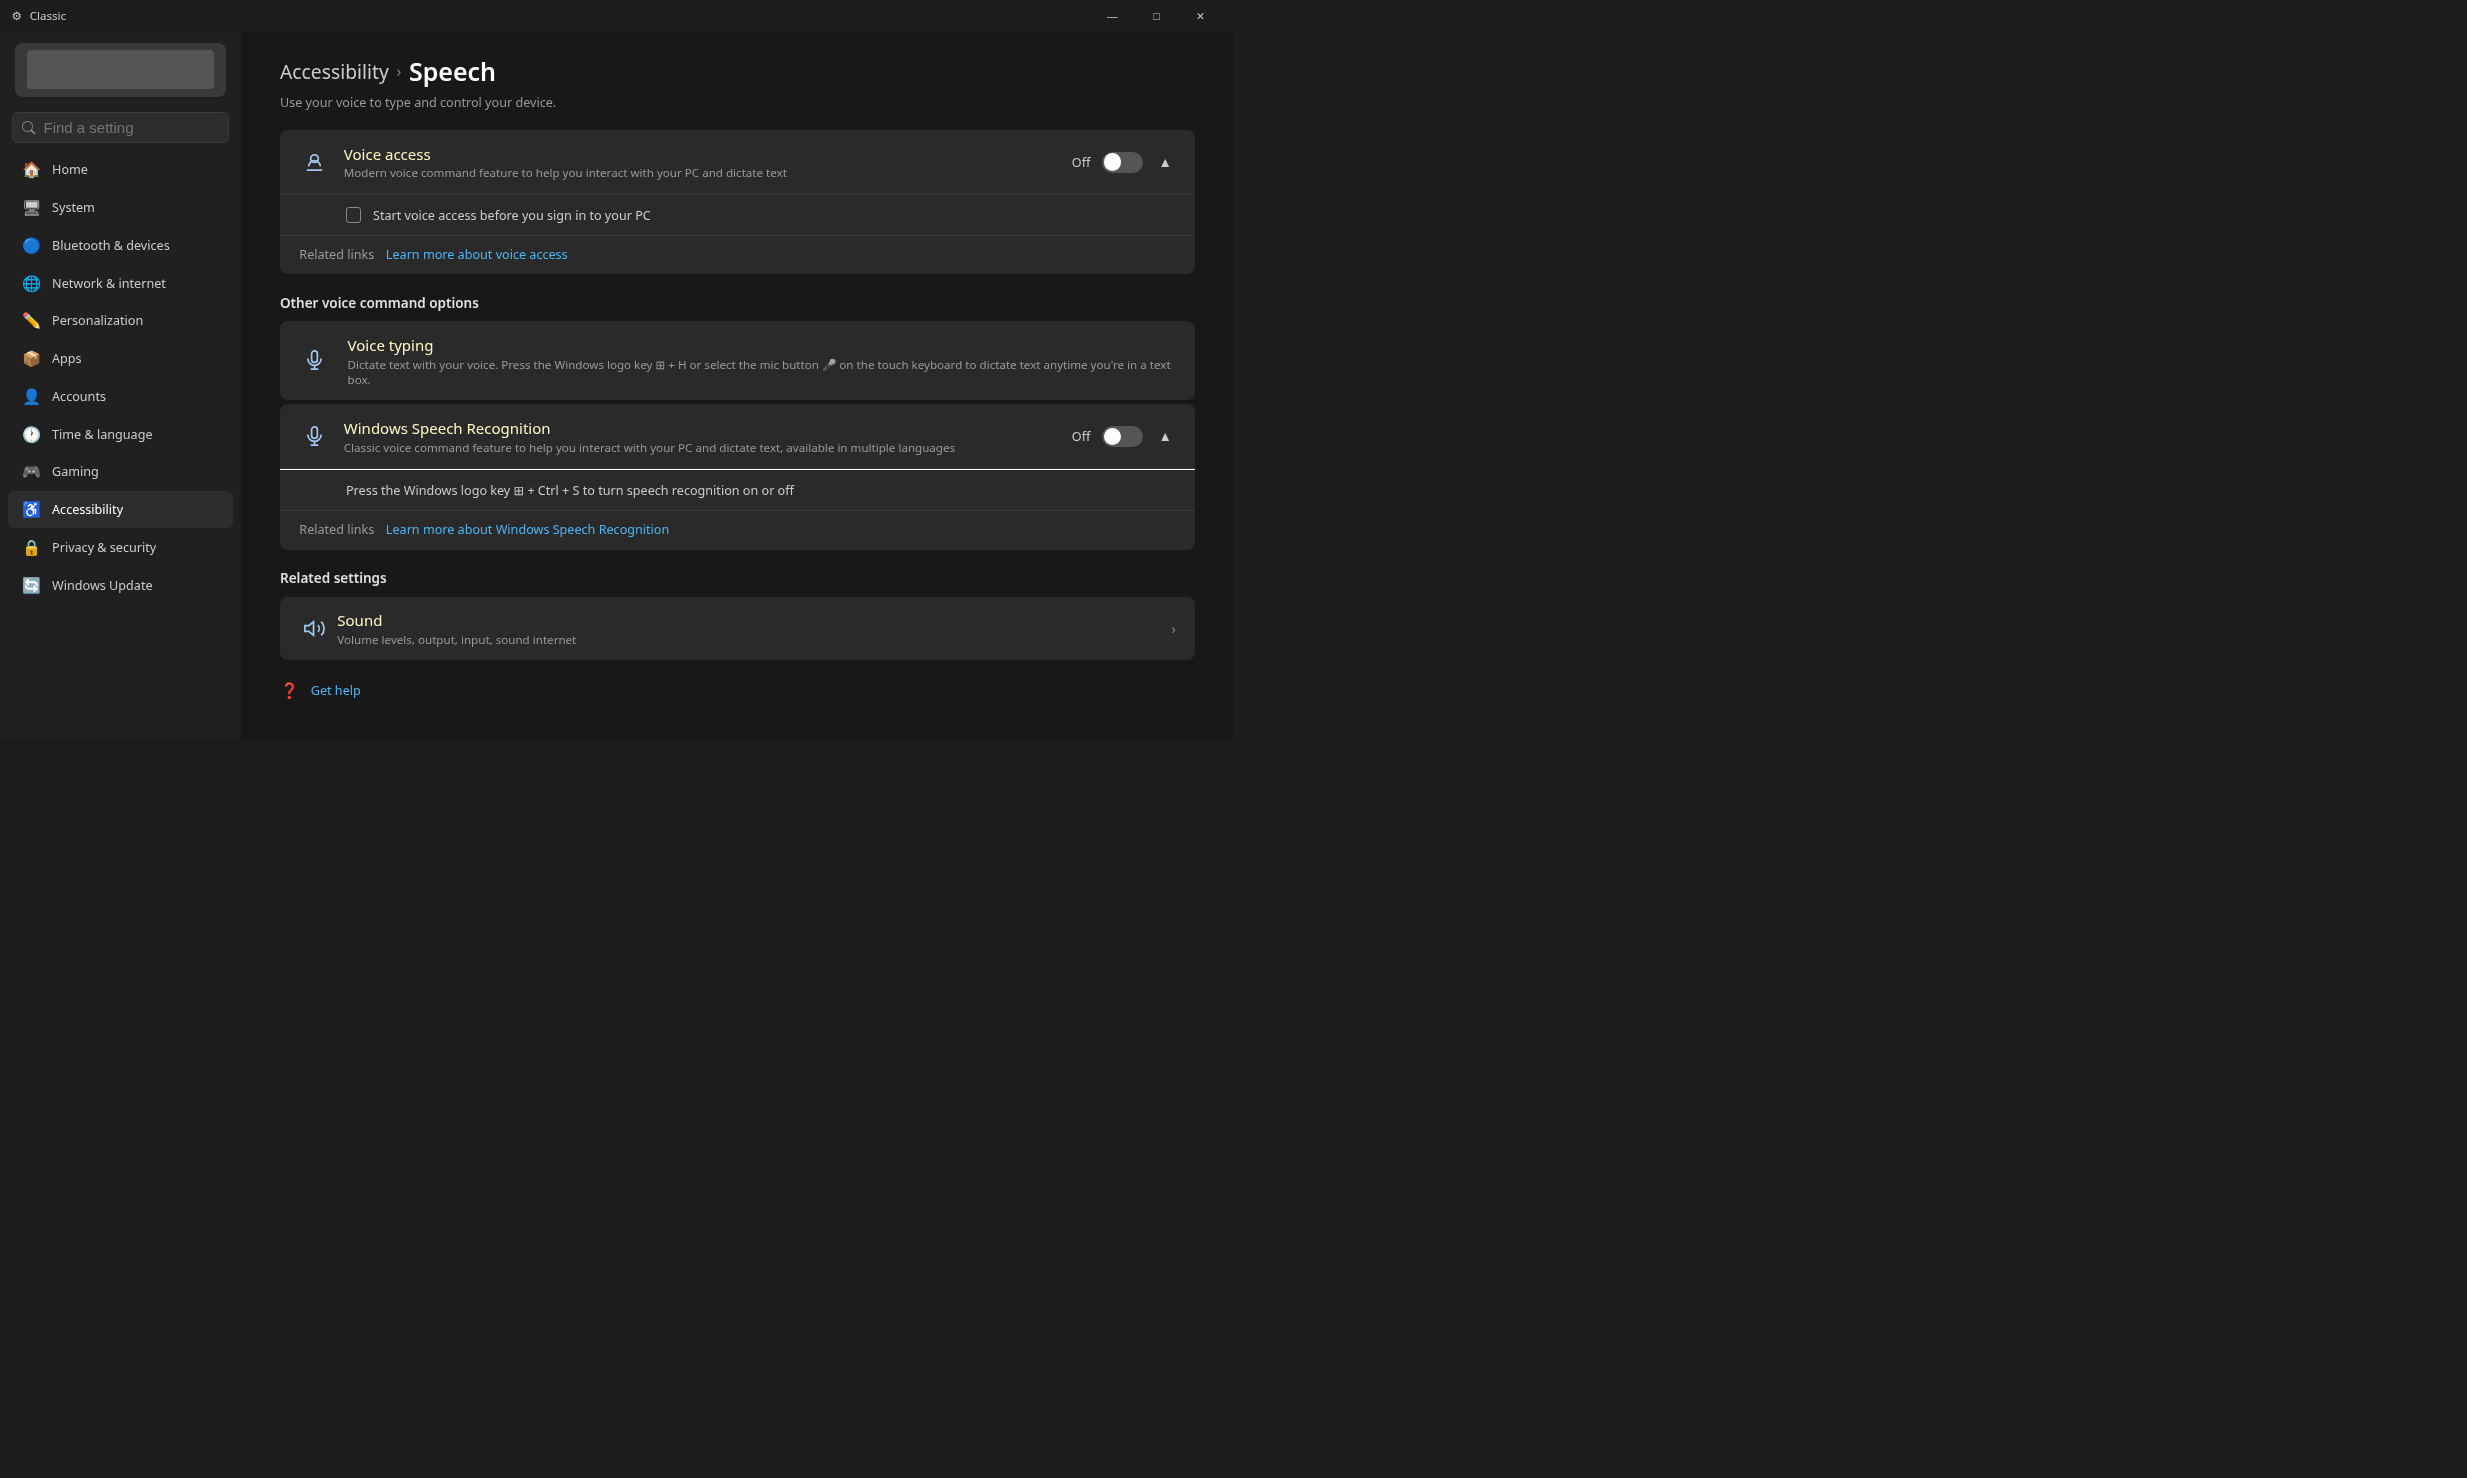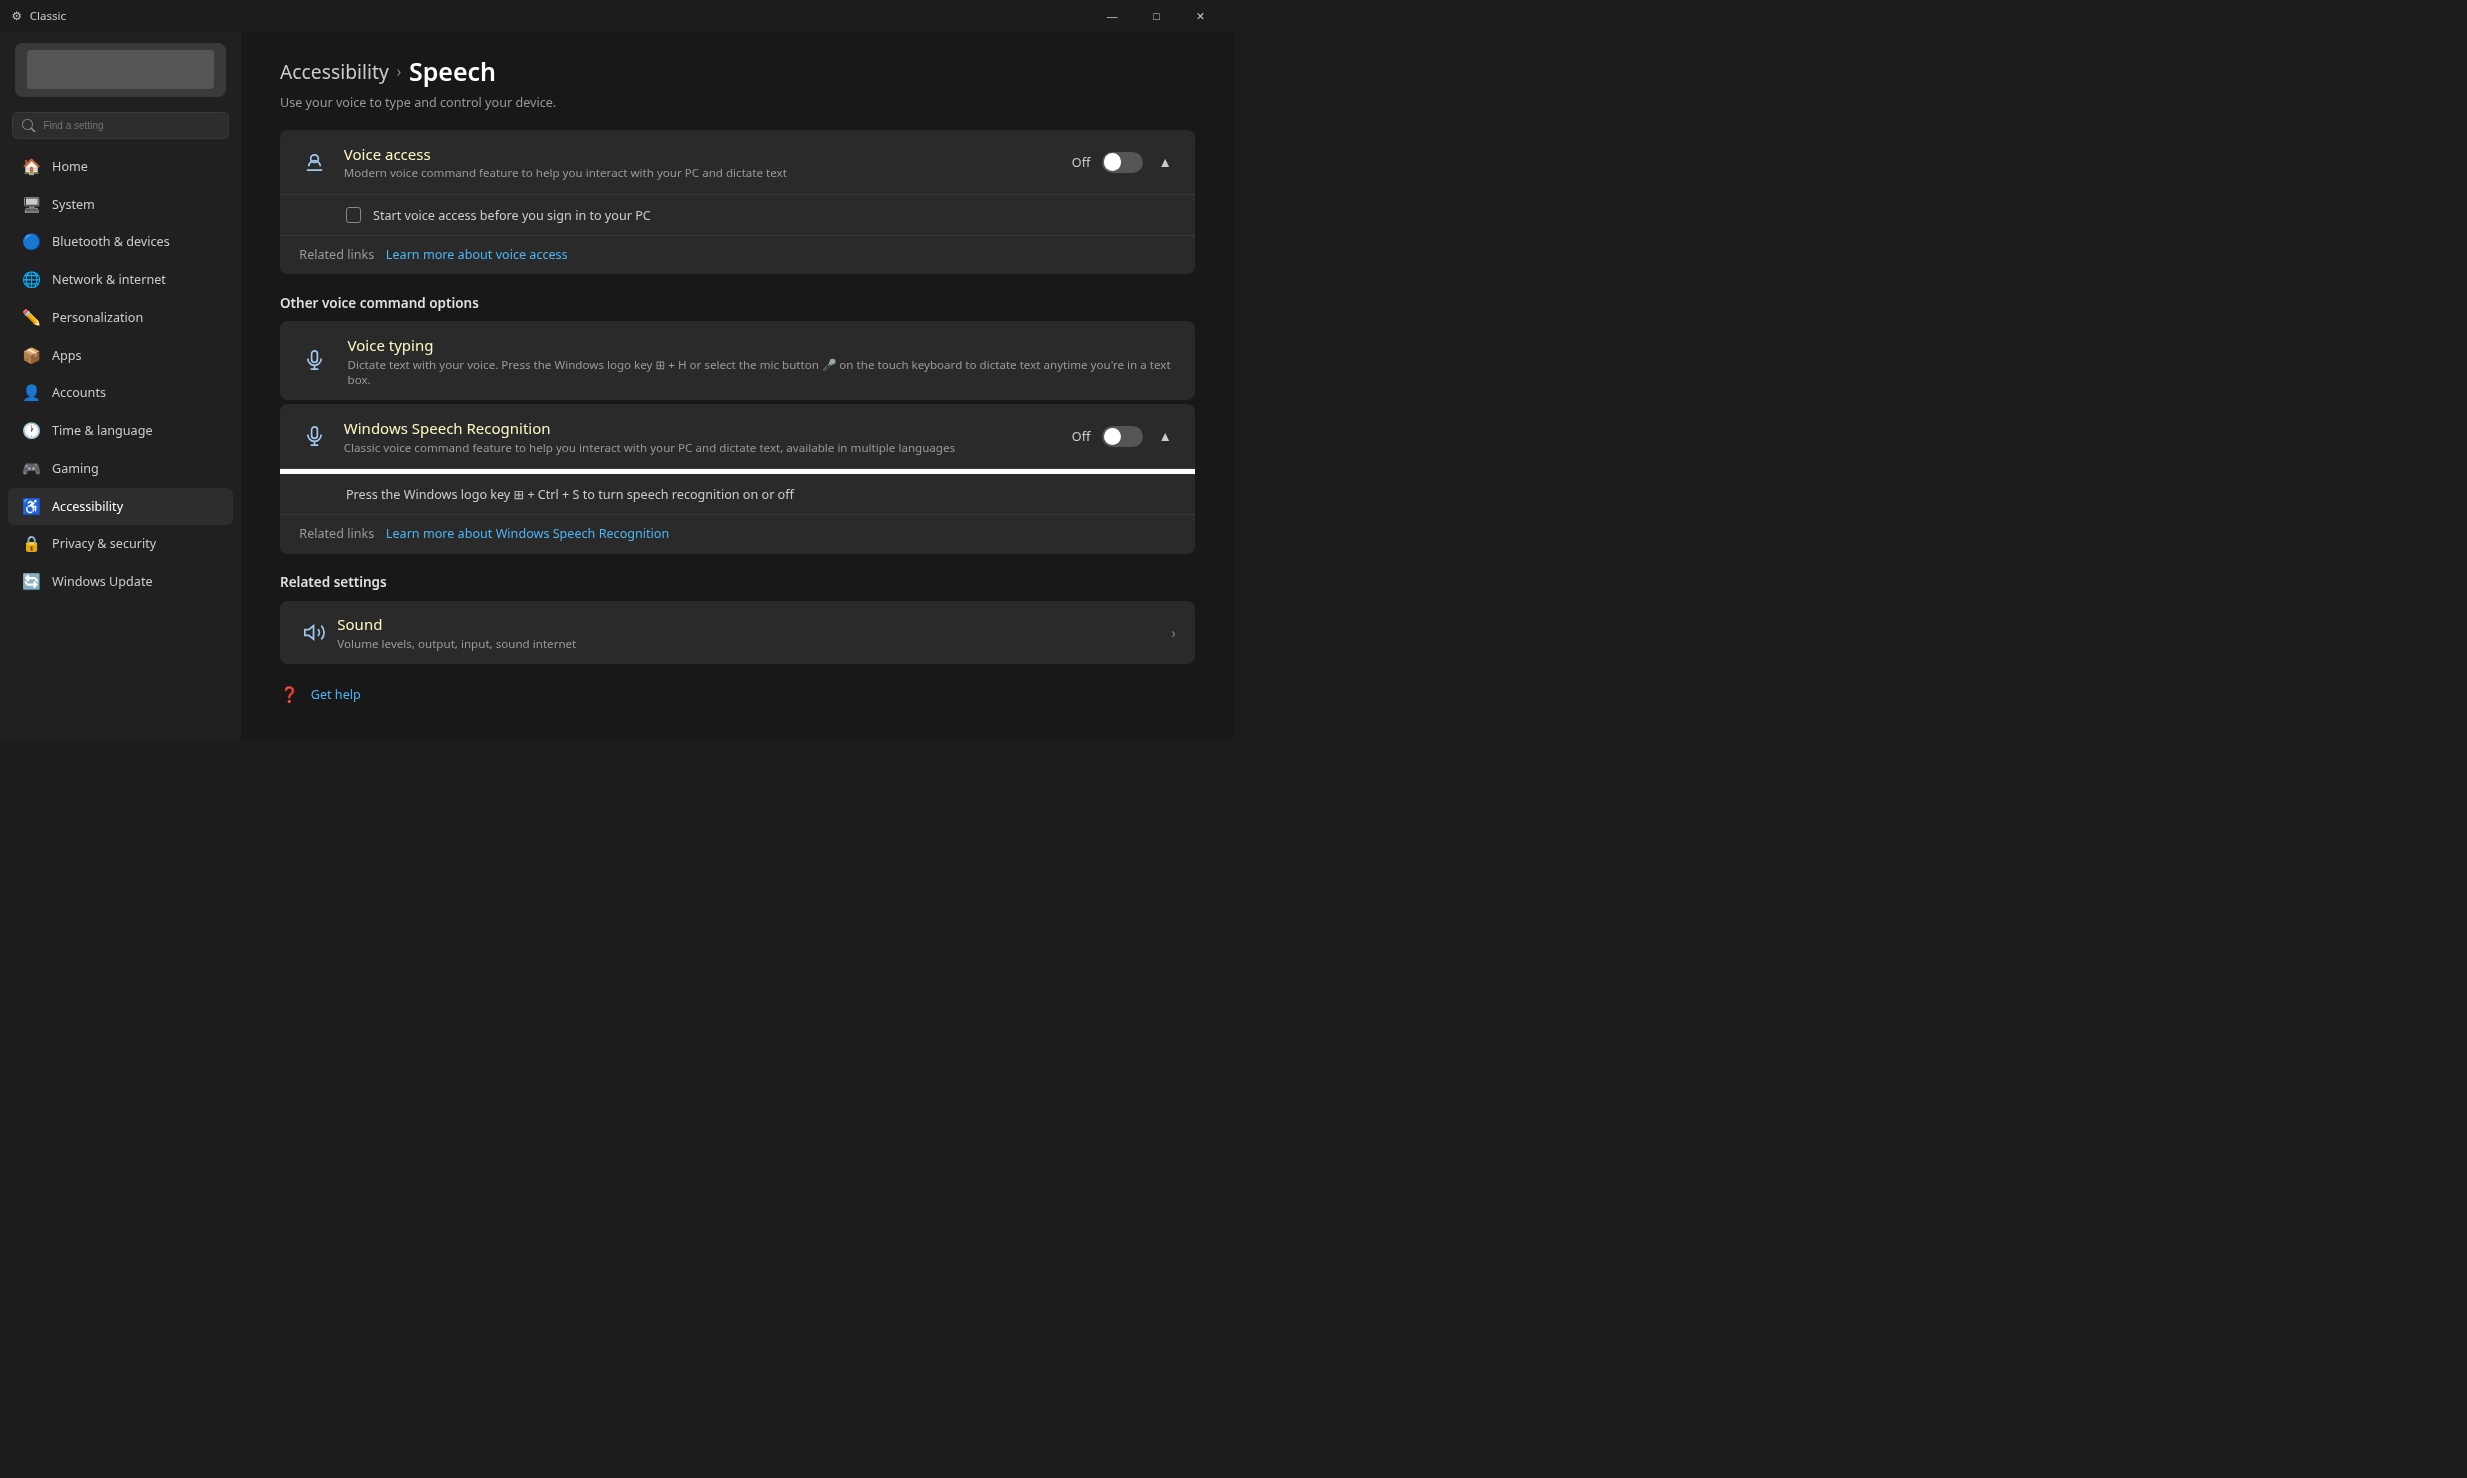--- a/index.html
+++ b/index.html
@@ -92,21 +92,21 @@
       border-radius: 5.8px;
       padding: 5.8px 9.7px;
       gap: 7.7px;
       border: 1px solid #3a3a3a;
     }
     .search-box input {
       background: transparent;
       border: none;
       outline: none;
       color: #ccc;
-      font-size: 10px;
+      font-size: 15px;
       flex: 1;
     }
     .search-icon-svg { color: #888; flex-shrink: 0; }
 
     .nav-item {
       display: flex;
       align-items: center;
       gap: 11.6px;
       padding: 9.7px 15.4px;
       cursor: pointer;
@@ -305,21 +305,21 @@
       padding: 13.5px 19.3px;
       display: flex;
       align-items: center;
       gap: 18px;
     }
 
     .shortcut-info {
       padding: 11.6px 19.3px 11.6px 66px;
       font-size: 12.6px;
       color: #ccc;
-      border-top: 5px solid #ffffff;
+      border-top: 1px solid #ffffff;
     }
 
     
     .sound-card {
       background: #2a2a2a;
       border-radius: 7.7px;
       display: flex;
       align-items: center;
       padding: 13.5px 19.3px;
       gap: 7px;

